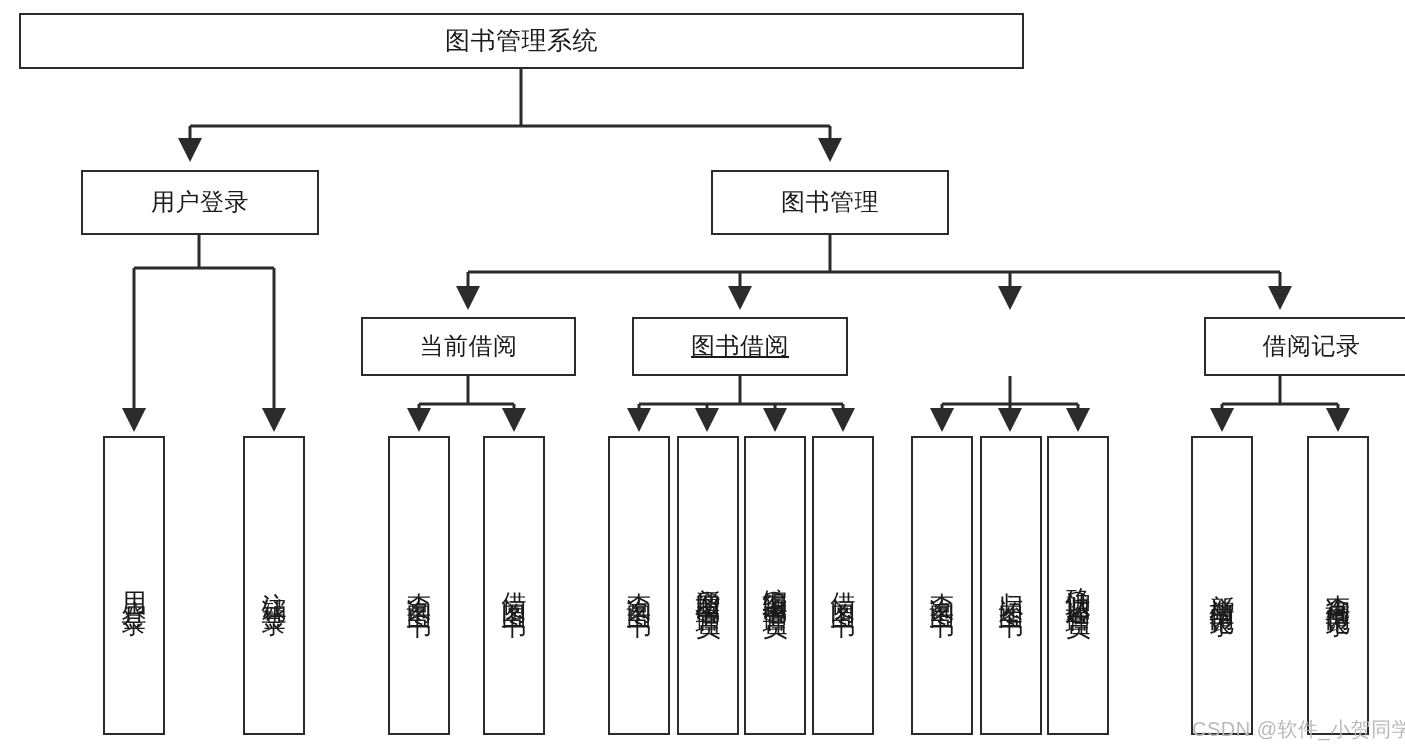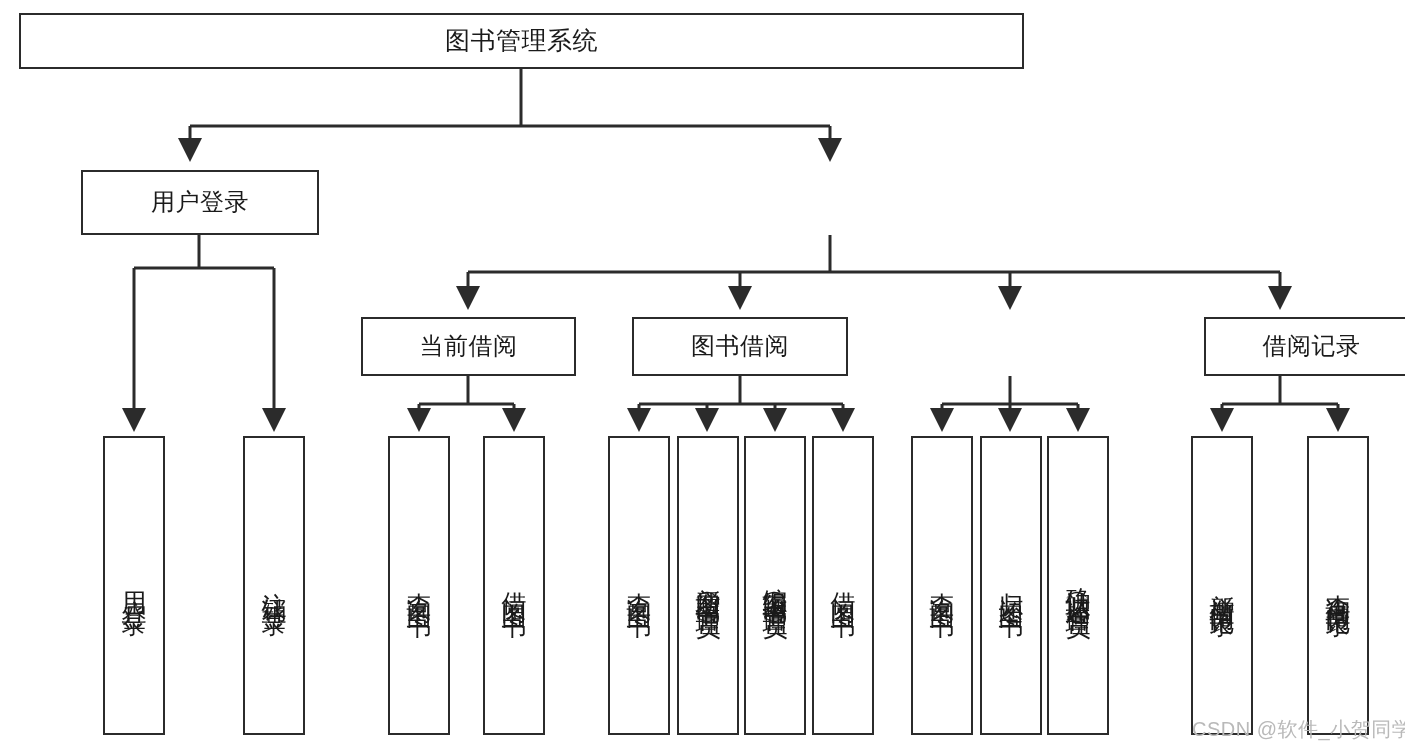--- a/index.html
+++ b/index.html
@@ -131,25 +131,28 @@
     </g>
   </svg>
 
   <div class="node h-node" id="node-root" style="left:19px; top:13px; width:1005px; height:56px;">
     <span class="node-label">图书管理系统</span>
   </div>
 
   <div class="node h-node" style="left:81px; top:170px; width:238px; height:65px;">
     <span class="node-label">用户登录</span>
   </div>
+  <div class="node h-node" style="left:711px; top:170px; width:238px; height:65px;">
+    <span class="node-label">图书管理</span>
+  </div>
 
   <div class="node h-node" style="left:361px; top:317px; width:215px; height:59px;">
     <span class="node-label">当前借阅</span>
   </div>
-  <div class="node h-node" style="left:632px; top:317px; width:216px; height:59px;">
+  <div class="node h-node" style="left:632px; top:317px; width:216px; height:59px;text-decoration:underline;">
     <span class="node-label">图书借阅</span>
   </div>
   <div class="node h-node" style="left:1204px; top:317px; width:215px; height:59px;">
     <span class="node-label">借阅记录</span>
   </div>
 
   <div class="node v-node" style="left:103px; top:436px; width:62px; height:299px;">
     <span class="node-label">用户登录</span>
   </div>
   <div class="node v-node" style="left:243px; top:436px; width:62px; height:299px;">

